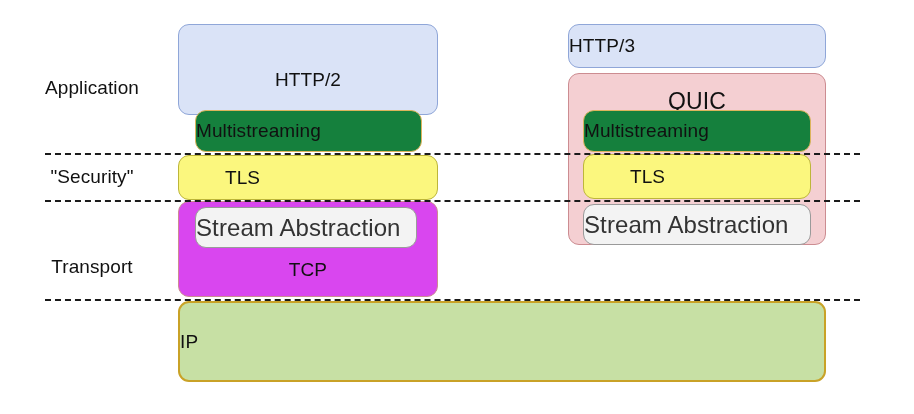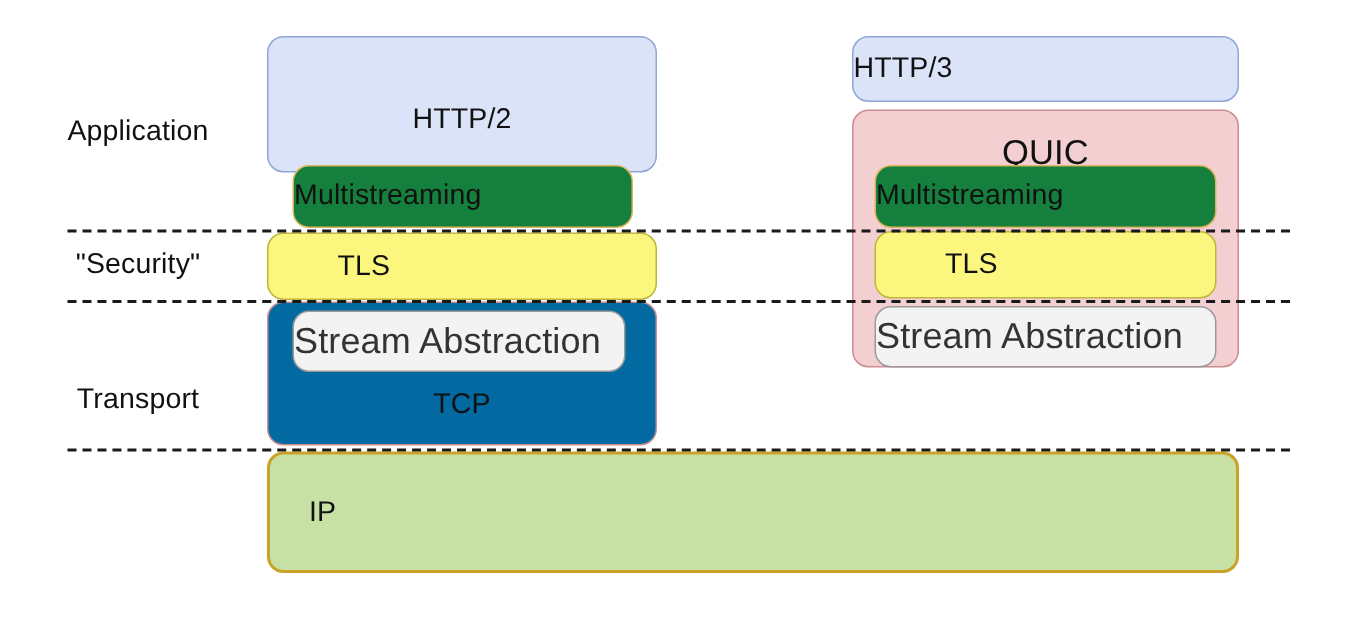--- a/index.html
+++ b/index.html
@@ -59,21 +59,21 @@
     left: 0;
     right: 0;
     text-align: center;
     font-size: 23px;
     color: #111111;
   }
 
   
   .b-http   { background: #dae3f7; border-color: #8fa6d8; }
   .b-quic   { background: #f4cfd2; border-color: #cc8c91; }
-  .b-tcp    { background: #0369a1; border-color: #cc8c91; }
+  .b-tcp    { background: #d946ef; border-color: #cc8c91; }
   .b-multi  { background: #15803d; border-color: #dcb45c; }
   .b-tls    { background: #fbf77e; border-color: #bdb63a; }
   .b-stream { background: #f3f3f3; border-color: #9a9a9a; font-size: 24px; color: #333333; }
   .b-udp    { background: #ded6ee; border-color: #9e8fc2; }
   .b-ip     { background: #c7e0a4; border-color: #c9a227; border-width: 2px; }
 
   
   .z1 { z-index: 1; }
   .z2 { z-index: 2; }
   .z3 { z-index: 3; padding-left: 46px; }
@@ -125,21 +125,21 @@
 
   <div class="box b-stream z2" style="left:583px; top:204px; width:228px; height:41px;">
     <span>Stream Abstraction</span>
   </div>
 
   <div class="box b-tls z3" style="left:583px; top:154px; width:228px; height:45px;">
     <span>TLS</span>
   </div>
 
 
-  <div class="box b-ip z2" style="left:178px; top:301px; width:648px; height:81px;padding-left:26px;">
+  <div class="box b-ip z2" style="left:178px; top:301px; width:648px; height:81px;">
     <span>IP</span>
   </div>
 
   <div class="divider z4" style="top:153px;"></div>
   <div class="divider z4" style="top:200px;"></div>
   <div class="divider z4" style="top:299px;"></div>
 
 </div>
 
 </body></html>

